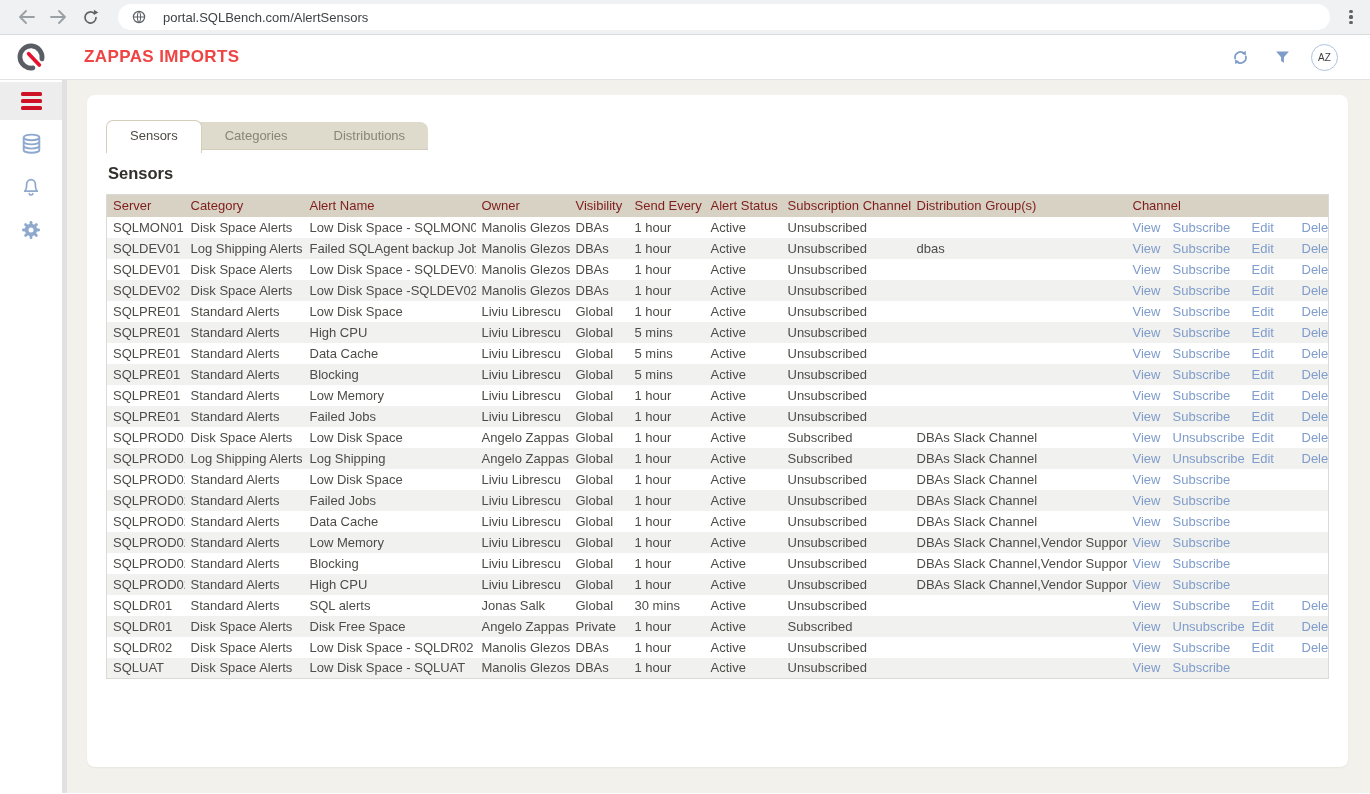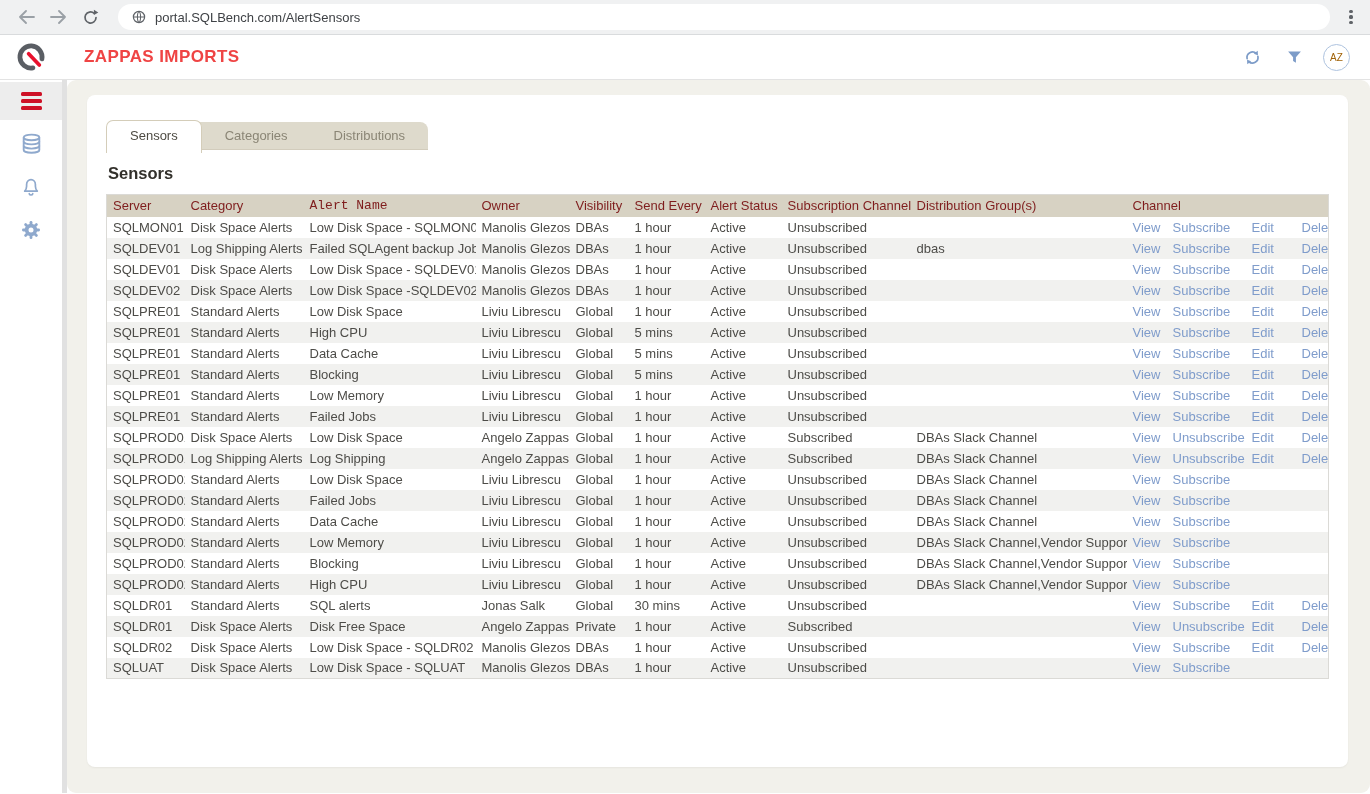--- a/index.html
+++ b/index.html
@@ -5,45 +5,45 @@
   * { margin:0; padding:0; box-sizing:border-box; }
   html,body { width:1370px; height:794px; overflow:hidden; background:#fff;
     font-family:"Liberation Sans", sans-serif; }
 
   
   .chrome { height:35px; background:#f0f1f2; border-bottom:1px solid #d9dbdd;
     display:flex; align-items:center; padding:0 10px 0 14px; }
   .nav-btn { width:24px; height:24px; display:flex; align-items:center; justify-content:center;
     margin-right:8px; flex:0 0 auto; }
   .url-pill { flex:1; height:26px; background:#fff; border-radius:13px; display:flex;
-    align-items:center; padding:0 14px; margin:0 6px 0 8px; }
+    align-items:center; padding:0 14px; margin:0 6px 0 8px;gap:8px; }
   .url-text { font-size:13px; color:#3f4246; margin-left:9px; white-space:nowrap; }
   .kebab { width:18px; height:24px; display:flex; flex-direction:column; align-items:center;
     justify-content:center; gap:2.5px; margin-left:6px; }
   .kebab i { width:3.2px; height:3.2px; border-radius:50%; background:#5f6368; display:block; }
 
   
   .app-header { height:45px; background:#fff; border-bottom:1px solid #e3e3e3;
     display:flex; align-items:center; }
   .logo-box { width:62px; display:flex; align-items:center; justify-content:center; flex:0 0 auto; }
   .app-title { margin-left:22px; font-size:17px; font-weight:bold; color:#ef4444; letter-spacing:.4px; }
   .header-spacer { flex:1; }
   .hdr-icon { width:26px; height:26px; display:flex; align-items:center; justify-content:center; margin-right:16px; }
-  .avatar { width:27px; height:27px; border-radius:50%; border:1.5px solid #AEC3DF; color:#a16207;
-    font-size:10px; display:flex; align-items:center; justify-content:center; margin-right:20px; background:#fff; }
+  .avatar { width:27px; height:27px; border-radius:50%; border:1.5px solid #AEC3DF; color:#404040;
+    font-size:10px; display:flex; align-items:center; justify-content:center; margin-right:32px; background:#fff; }
 
   
   .main { display:flex; height:713px; }
   .sidebar { width:62px; background:#fff; flex:0 0 auto; padding-top:2px; }
   .side-item { height:38px; display:flex; align-items:center; justify-content:center; margin-bottom:5px; }
   .side-item.selected { background:#ededed; }
   .burger { display:flex; flex-direction:column; gap:3.2px; }
   .burger i { display:block; width:21px; height:3.6px; border-radius:1.5px; background:#CE1126; }
   .v-divider { width:5px; background:#e1e1e1; flex:0 0 auto; }
-  .content { flex:1; background:#F2F1EB; padding:15px 22px 26px 20px;border-radius:9px; }
+  .content { flex:1; background:#F2F1EB; padding:15px 22px 26px 20px; }
   .card { background:#fff; border-radius:8px; height:672px; box-shadow:0 1px 2px rgba(0,0,0,.05);
     padding:27px 19px 0 19px; }
 
   
   .tab-strip { display:inline-flex; background:#DEDACC; border-radius:8px 8px 0 0;
     height:28px; align-items:flex-start; border-bottom:1px solid #d2ccbc; vertical-align:top; }
   .tab { padding:0 23px; line-height:28px; font-size:13px; color:#8A8575; white-space:nowrap; cursor:default; }
   .tab.active { background:#fff; border:1px solid #d4cdb9; border-bottom:none; border-radius:7px 7px 0 0;
     height:33px; margin-top:-2px; line-height:30px; color:#4E4B43; position:relative; z-index:2; }
 
@@ -173,21 +173,21 @@
           <div class="tab active">Sensors</div>
           <div class="tab">Categories</div>
           <div class="tab">Distributions</div>
         </div>
       <h2 class="page-heading">Sensors</h2>
       <table class="sensors">
         <thead>
             <tr id="thead-row">
               <th style="width: 78px;">Server</th>
               <th style="width: 119px;">Category</th>
-              <th style="width: 172px; font-family: Liberation Mono, monospace;">Alert Name</th>
+              <th style="width: 172px;">Alert Name</th>
               <th style="width: 94px;">Owner</th>
               <th style="width: 59px;">Visibility</th>
               <th style="width: 76px; margin-top: 48px;">Send Every</th>
               <th style="width: 77px;">Alert Status</th>
               <th style="width: 129px;">Subscription Channel</th>
               <th style="width: 216px;">Distribution Group(s)</th>
               <th>Channel</th>
             </tr>
           </thead>
         <tbody id="tbody">

